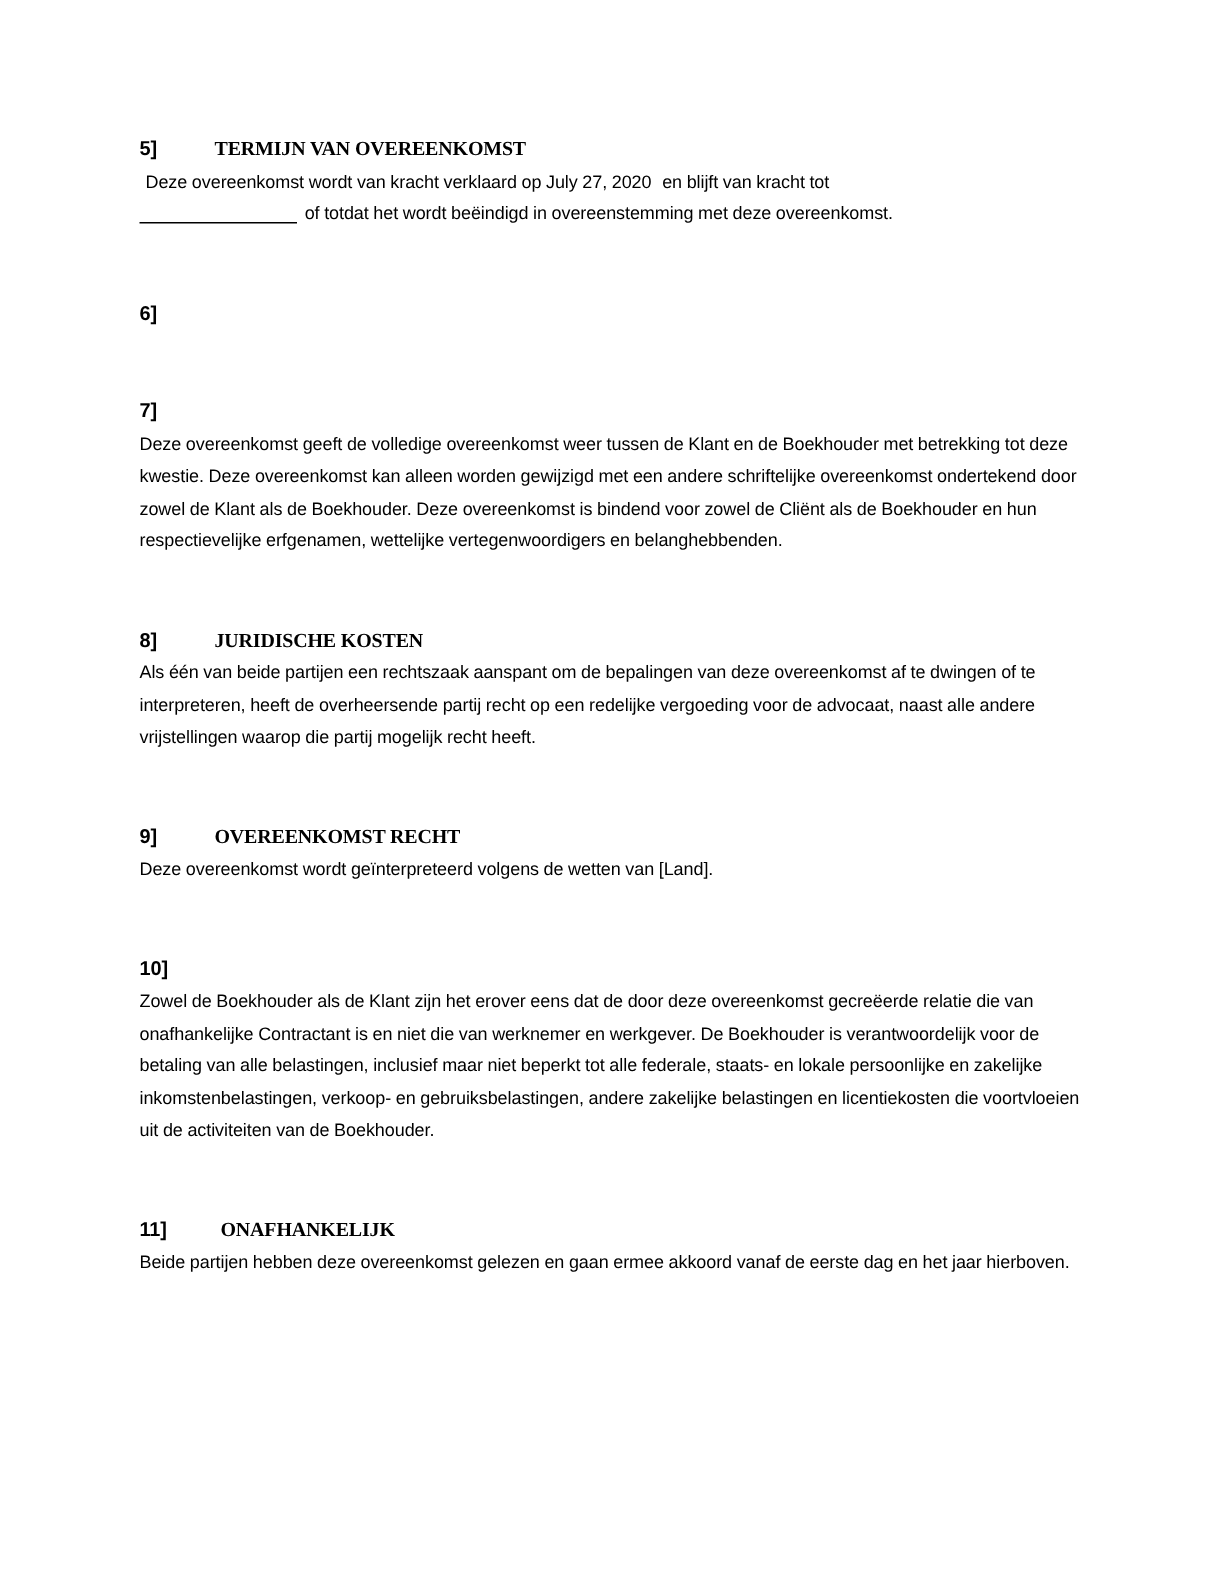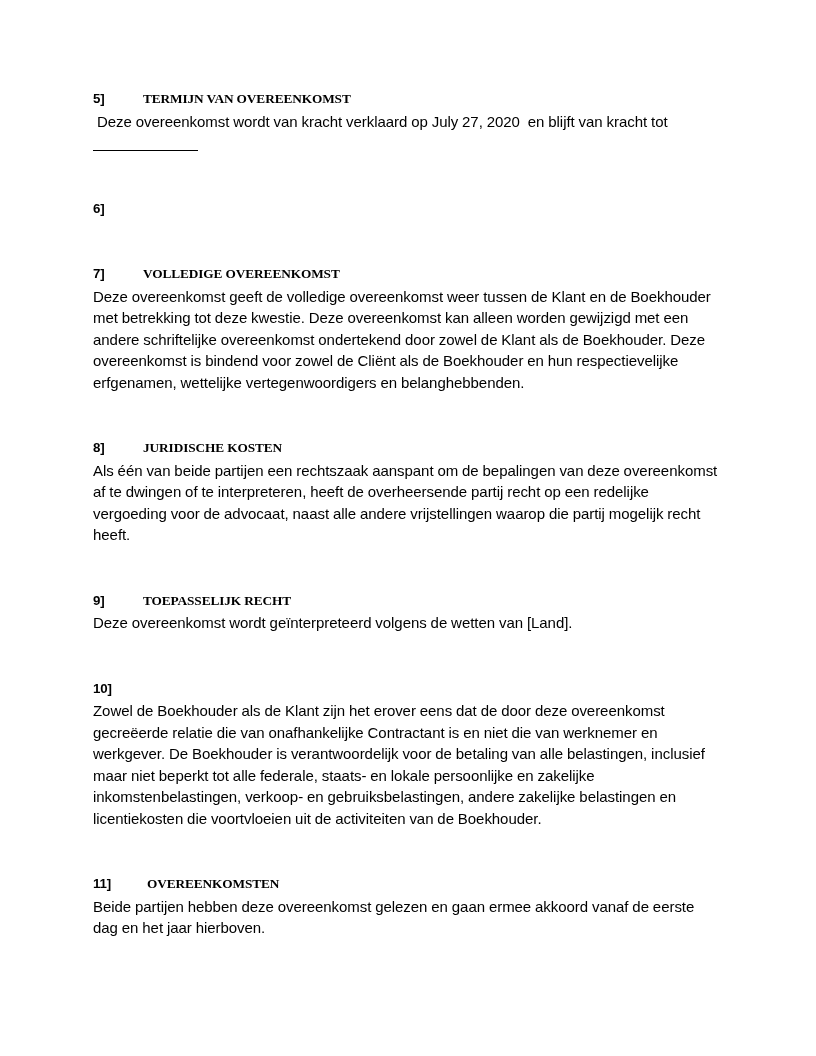--- a/index.html
+++ b/index.html
@@ -54,21 +54,21 @@
   }
   .sec-num.wide {
     min-width: 54px;
   }
   .sec-title {
     flex: 0 0 auto;
     font-family: Liberation Serif, serif;
   }
 
   .sec-body {
-    font-size: 15px;
+    font-size: 12px;
     line-height: 21.5px;
     letter-spacing: -0.05px;
     text-align: left;
     margin: 0;
     word-spacing: -0.2px;
   }
 
   .blank-line {
     display: inline-block;
     width: 105px;
@@ -91,62 +91,61 @@
 <body>
 
 <div class="page">
   <div class="doc-body">
 
     <div class="section">
       <div class="sec-heading">
         <span class="sec-num">5]</span>
         <span class="sec-title">TERMIJN VAN OVEREENKOMST</span>
       </div>
-      <p class="sec-body"><span class="lead-space"></span><span>Deze overeenkomst wordt van kracht verklaard op July 27, 2020</span><span class="dbl-space"></span> <span>en blijft van kracht tot</span><br><span class="blank-line"></span> </p>
+      <p class="sec-body"><span class="lead-space"></span><span>Deze overeenkomst wordt van kracht verklaard op July 27, 2020</span><span class="dbl-space"></span> <span>en blijft van kracht tot</span><br><span class="blank-line"></span> <span>of totdat het wordt beëindigd in overeenstemming met deze overeenkomst.</span></p>
     </div>
 
     <div class="section">
       <div class="sec-heading">
         <span class="sec-num">6]</span>
       </div>
     </div>
 
     <div class="section">
       <div class="sec-heading">
         <span class="sec-num">7]</span>
-        <span class="sec-title">VOLLEDIGE OVEREENKOMST</span>
       </div>
       <p class="sec-body">Deze overeenkomst geeft de volledige overeenkomst weer tussen de Klant en de Boekhouder met betrekking tot deze kwestie. Deze overeenkomst kan alleen worden gewijzigd met een andere schriftelijke overeenkomst ondertekend door zowel de Klant als de Boekhouder. Deze overeenkomst is bindend voor zowel de Cliënt als de Boekhouder en hun respectievelijke erfgenamen, wettelijke vertegenwoordigers en belanghebbenden.</p>
     </div>
 
     <div class="section">
       <div class="sec-heading">
         <span class="sec-num">8]</span>
         <span class="sec-title">JURIDISCHE KOSTEN</span>
       </div>
       <p class="sec-body">Als één van beide partijen een rechtszaak aanspant om de bepalingen van deze overeenkomst af te dwingen of te interpreteren, heeft de overheersende partij recht op een redelijke vergoeding voor de advocaat, naast alle andere vrijstellingen waarop die partij mogelijk recht heeft.</p>
     </div>
 
     <div class="section">
       <div class="sec-heading">
         <span class="sec-num">9]</span>
-        <span class="sec-title">TOEPASSELIJK RECHT</span>
+        <span class="sec-title">OVEREENKOMST RECHT</span>
       </div>
       <p class="sec-body">Deze overeenkomst wordt geïnterpreteerd volgens de wetten van [Land].</p>
     </div>
 
     <div class="section">
       <div class="sec-heading">
         <span class="sec-num wide">10]</span>
       </div>
       <p class="sec-body">Zowel de Boekhouder als de Klant zijn het erover eens dat de door deze overeenkomst gecreëerde relatie die van onafhankelijke Contractant is en niet die van werknemer en werkgever. De Boekhouder is verantwoordelijk voor de betaling van alle belastingen, inclusief maar niet beperkt tot alle federale, staats- en lokale persoonlijke en zakelijke inkomstenbelastingen, verkoop- en gebruiksbelastingen, andere zakelijke belastingen en licentiekosten die voortvloeien uit de activiteiten van de Boekhouder.</p>
     </div>
 
     <div class="section">
       <div class="sec-heading">
         <span class="sec-num wide">11]</span>
-        <span class="sec-title">OVEREENKOMSTEN</span>
+        <span class="sec-title">ONAFHANKELIJK</span>
       </div>
       <p class="sec-body">Beide partijen hebben deze overeenkomst gelezen en gaan ermee akkoord vanaf de eerste dag en het jaar hierboven.</p>
     </div>
 
   </div>
 </div>
 
 </body></html>

